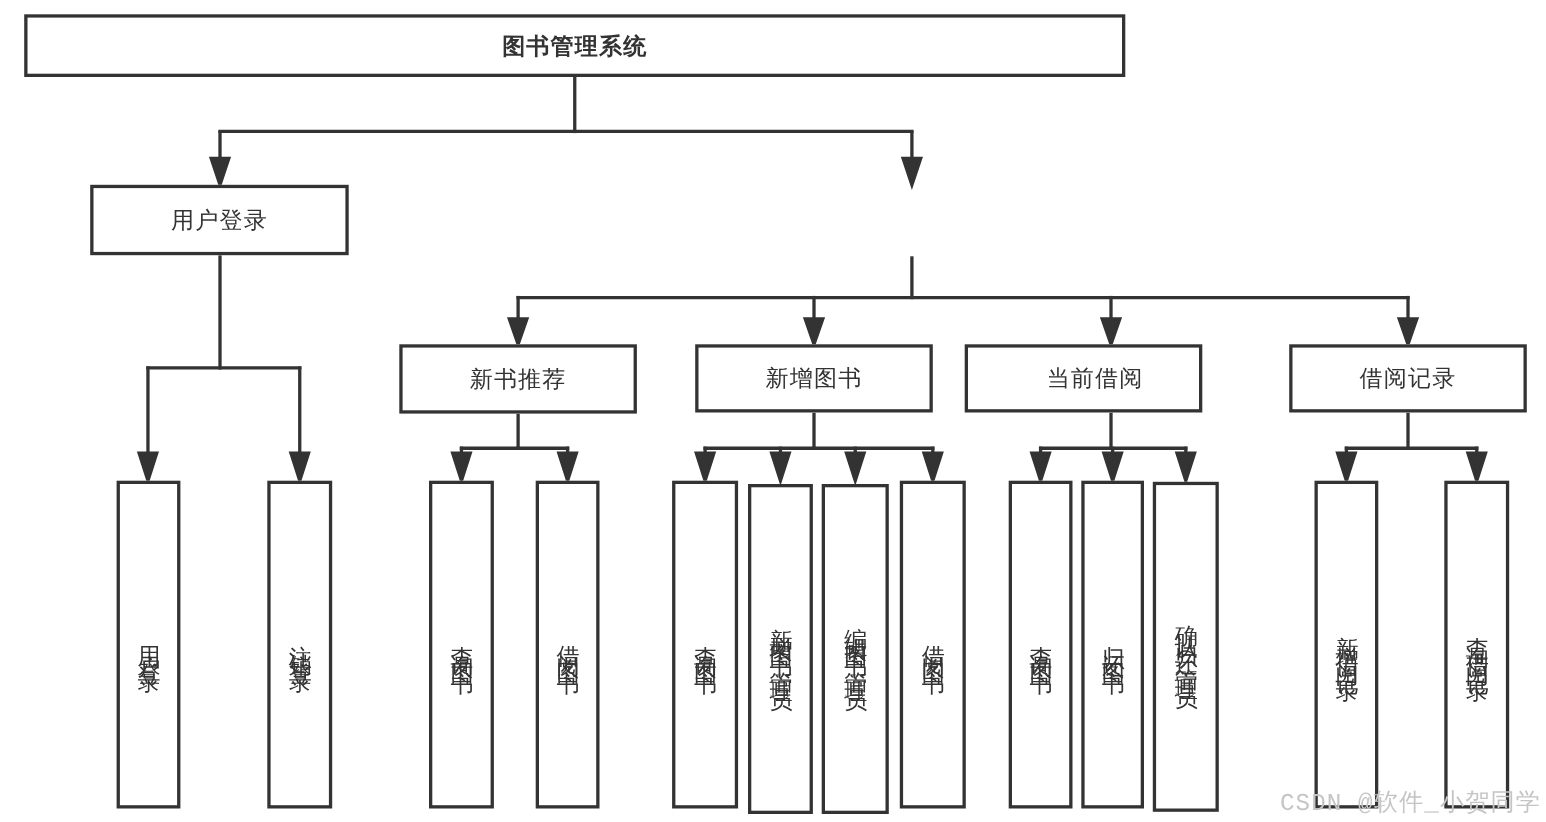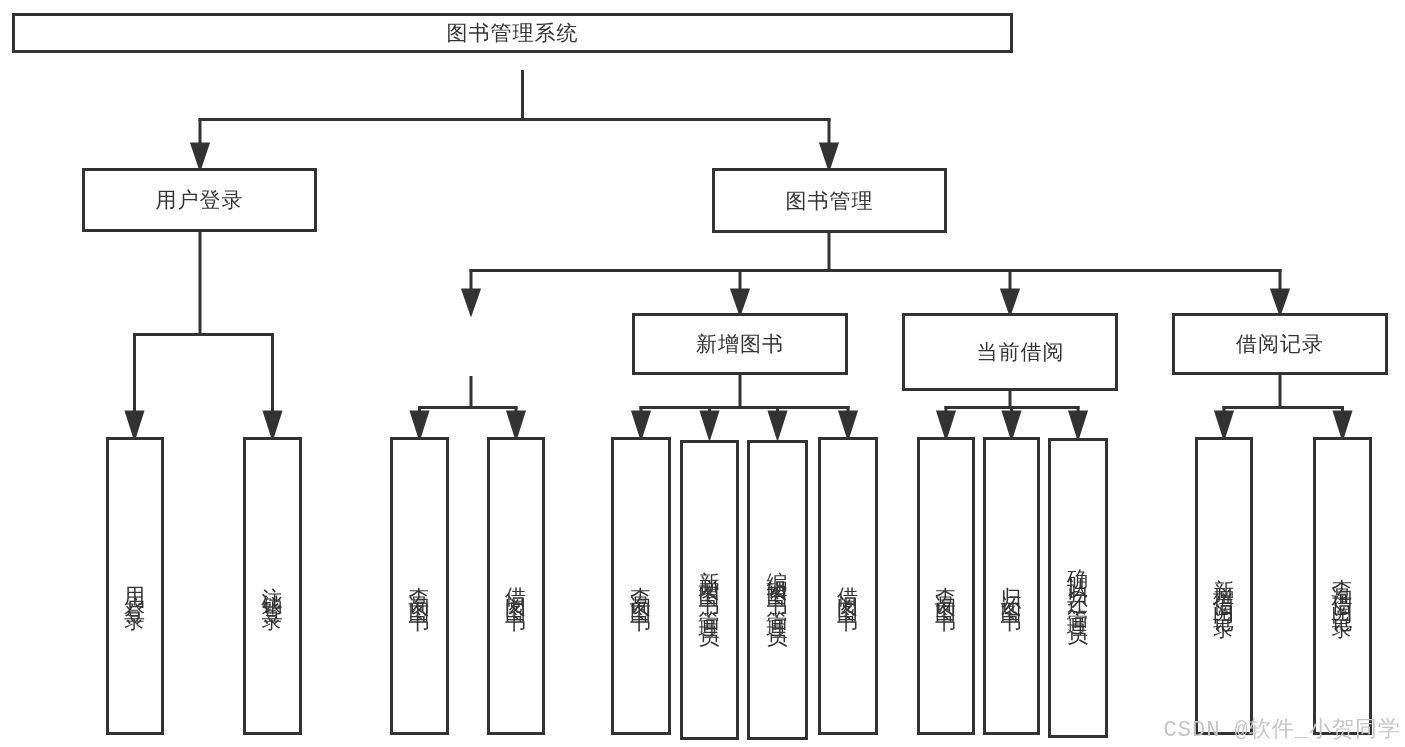--- a/index.html
+++ b/index.html
@@ -141,27 +141,27 @@
         <line x1="1280" y1="375" x2="1280" y2="409"></line>
         <line x1="1222.5" y1="407.5" x2="1344" y2="407.5"></line>
         <line x1="1224" y1="406" x2="1224" y2="414"></line>
         <line x1="1342.5" y1="406" x2="1342.5" y2="414"></line>
       </g>
       <polygon points="1216,412 1232,412 1224,437"></polygon>
       <polygon points="1334.5,412 1350.5,412 1342.5,437"></polygon>
     </g>
   </svg>
 
-  <div class="node" style="left:12px; top:13px; width:1001px; height:40px;">图书管理系统</div>
+  <div class="node" style="left:22px; top:13px; width:1001px; height:57px;font-weight:bold;">图书管理系统</div>
 
   <div class="node" style="left:82px; top:168px; width:235px; height:64px;">用户登录</div>
-  <div class="node" style="left:712px; top:168px; width:235px; height:65px;">图书管理</div>
-
+
+  <div class="node" style="left:363px; top:313px; width:216px; height:63px;">新书推荐</div>
   <div class="node" style="left:632px; top:313px; width:216px; height:62px;">新增图书</div>
-  <div class="node" style="left:902px; top:313px; width:216px; height:78px;padding-left:21px;">当前借阅</div>
+  <div class="node" style="left:877px; top:313px; width:216px; height:62px;padding-left:21px;">当前借阅</div>
   <div class="node" style="left:1172px; top:313px; width:216px; height:62px;">借阅记录</div>
 
   <div class="leaf" style="left:106px; top:437px; width:58px; height:298px;">
     <span>用户登录</span>
   </div>
   <div class="leaf" style="left:243px; top:437px; width:59px; height:298px;">
     <span>注销登录</span>
   </div>
 
   <div class="leaf" style="left:390px; top:437px; width:59px; height:298px;">

